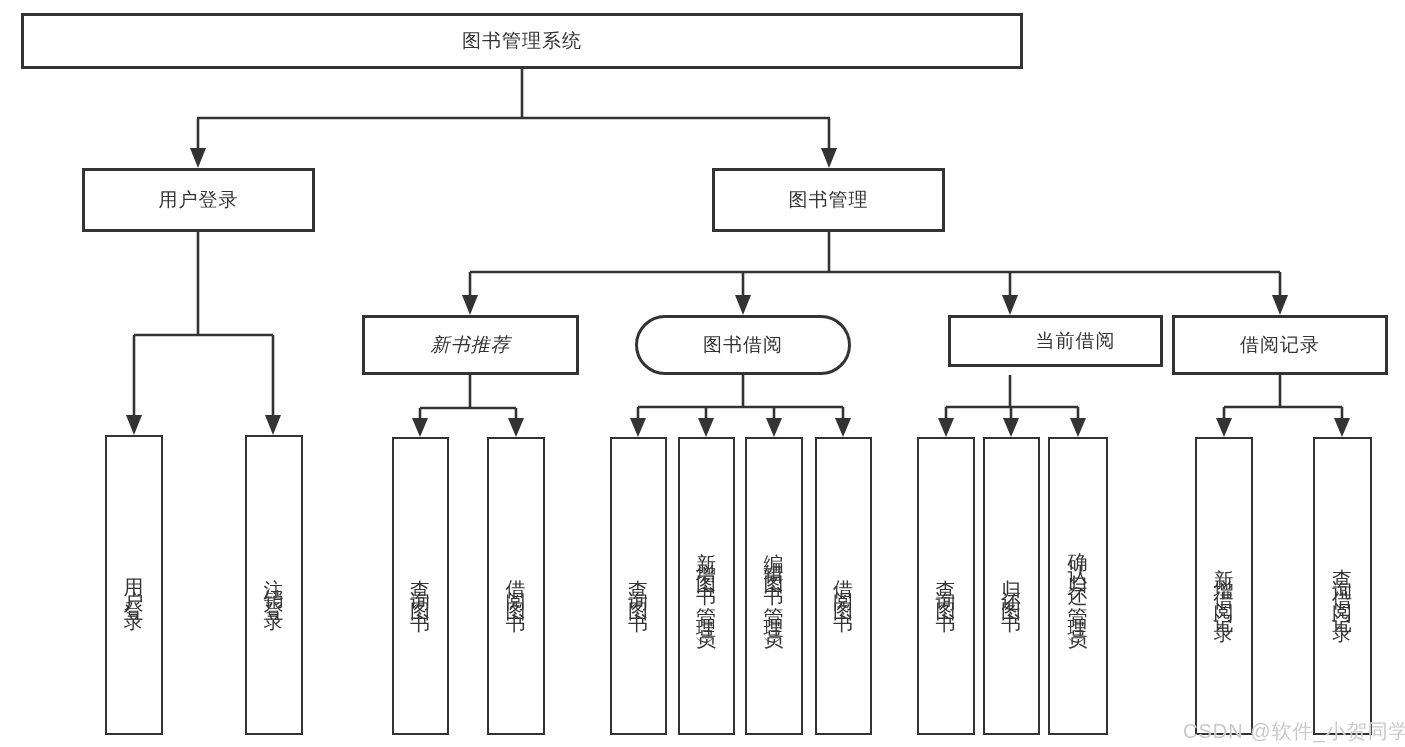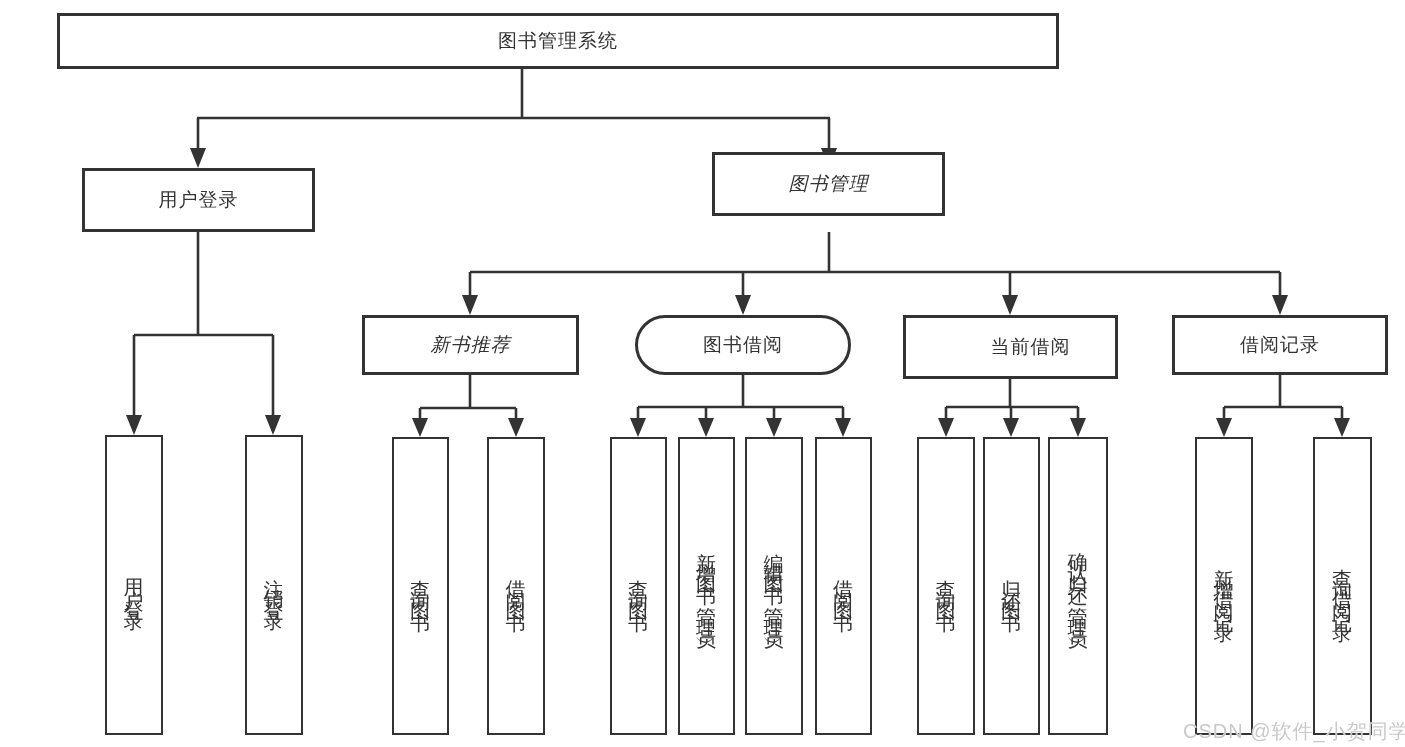--- a/index.html
+++ b/index.html
@@ -126,28 +126,28 @@
     <g>
       <line x1="1280" y1="375" x2="1280" y2="407"></line>
       <line x1="1224" y1="407" x2="1342" y2="407"></line>
       <line x1="1224" y1="407" x2="1224" y2="420"></line>
       <polygon points="1216,418 1232,418 1224,437"></polygon>
       <line x1="1342" y1="407" x2="1342" y2="420"></line>
       <polygon points="1334,418 1350,418 1342,437"></polygon>
     </g>
   </svg>
 
-  <div class="node h" style="left:21px; top:13px; width:1002px; height:56px;margin-left:36px;">图书管理系统</div>
+  <div class="node h" style="left:21px; top:13px; width:1002px; height:56px;">图书管理系统</div>
 
   <div class="node h" style="left:82px; top:168px; width:233px; height:64px;">用户登录</div>
-  <div class="node h" style="left:712px; top:152px; width:233px; height:64px;font-style:italic;">图书管理</div>
+  <div class="node h" style="left:712px; top:168px; width:233px; height:64px;">图书管理</div>
 
   <div class="node h" style="left:362px; top:315px; width:217px; height:60px;font-style:italic;">新书推荐</div>
   <div class="node h" style="left:635px; top:315px; width:216px; height:60px;border-radius:30px;">图书借阅</div>
-  <div class="node h" style="left:903px; top:315px; width:215px; height:64px;padding-left:40px;">当前借阅</div>
+  <div class="node h" style="left:948px; top:315px; width:215px; height:52px;padding-left:40px;">当前借阅</div>
   <div class="node h" style="left:1172px; top:315px; width:216px; height:60px;">借阅记录</div>
 
   <div class="node v" style="left:105px; top:435px; width:58px; height:300px;">用户登录</div>
   <div class="node v" style="left:245px; top:435px; width:58px; height:300px;">注销登录</div>
 
   <div class="node v" style="left:392px; top:437px; width:57px; height:298px;">查询图书</div>
   <div class="node v" style="left:487px; top:437px; width:58px; height:298px;">借阅图书</div>
 
   <div class="node v" style="left:610px; top:437px; width:57px; height:298px;">查询图书</div>
   <div class="node v" style="left:678px; top:437px; width:57px; height:298px;">新增图书（管理员）</div>

